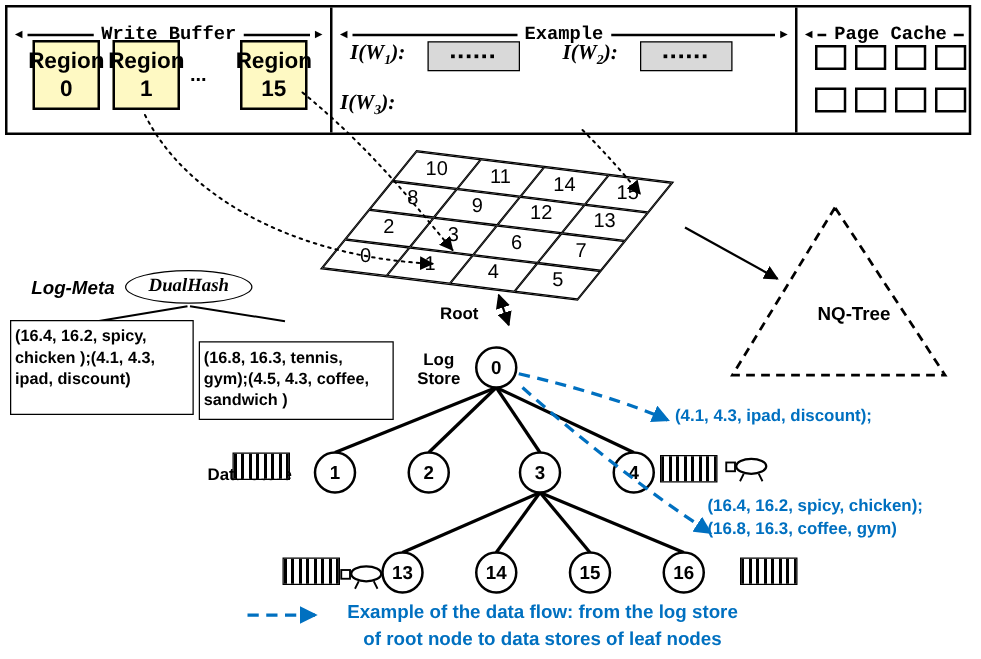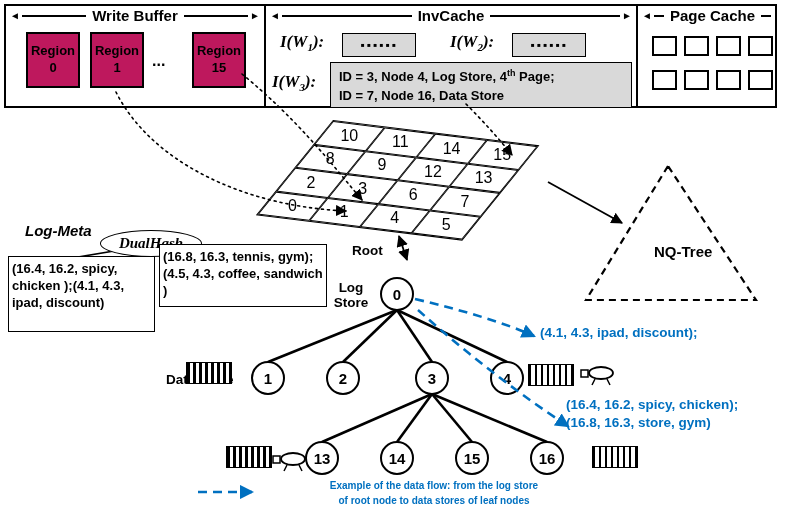--- a/index.html
+++ b/index.html
@@ -16,26 +16,26 @@
 
   
   #topband { left: 4px; top: 4px; width: 773px; height: 104px; border: 2px solid #000; background: #fff; }
   .section { position: absolute; top: 0; height: 100%; }
   #sec-wb  { left: 0; width: 260px; border-right: 2px solid #000; }
   #sec-inv { left: 260px; width: 372px; border-right: 2px solid #000; }
   #sec-pc  { left: 632px; width: 137px; }
   .sec-header { display: flex; align-items: center; gap: 2px; font-weight: bold; font-size: 15px; padding: 1px 4px; }
   .aline { flex: 1; height: 0; border-top: 2px solid #000; }
   .ah { font-size: 10px; line-height: 1; }
-  .sec-title { padding: 0 4px; white-space: nowrap; }
+  .sec-title { padding: 12px 4px; white-space: nowrap; font-family: Liberation Mono, monospace; }
 
   .region-box {
-    position: absolute; width: 54px; height: 56px; border: 2px solid #000; background: #be185d;
+    position: absolute; width: 54px; height: 56px; border: 2px solid #000; background: #fef9c3;
     display: flex; flex-direction: column; align-items: center; justify-content: center;
-    font-weight: bold; font-size: 13px; line-height: 1.3; text-align: center;
+    font-weight: bold; font-size: 18px; line-height: 1.3; text-align: center;
   }
   .ellipsis { position: absolute; font-weight: bold; font-size: 16px; }
 
   .iw { font-family: "Liberation Serif", serif; font-weight: bold; font-style: italic; font-size: 17px; white-space: nowrap; }
   .iw sub { font-size: 11px; }
   .gray-box { position: absolute; background: #d9d9d9; border: 1.2px solid #000; display: flex; align-items: center; justify-content: center; }
   .dots { font-size: 12px; letter-spacing: 2px; font-weight: bold; }
   #id-box { left: 64px; top: 56px; width: 302px; height: 46px; padding: 4px 8px; font-weight: bold; font-size: 13px; line-height: 1.45; display: block; }
   #id-box sup { font-size: 9px; }
 
@@ -47,21 +47,21 @@
     display: grid; grid-template-columns: repeat(4, 1fr); grid-template-rows: repeat(4, 1fr);
     transform: rotate(7deg) skewX(-32deg); transform-origin: 0 0;
     border: 1.5px solid #000;
   }
   .zcell { border: 1.2px solid #000; display: flex; align-items: center; justify-content: center; background: transparent; }
   .zcell span { display: block; transform: skewX(32deg) rotate(-7deg); font-size: 16px; }
 
   
   .lm-title { font-weight: bold; font-size: 15px; font-style: italic; }
   #dualhash {
-    left: 100px; top: 230px; width: 102px; height: 27px; border: 1.6px solid #000; border-radius: 50%;
+    left: 100px; top: 216px; width: 102px; height: 27px; border: 1.6px solid #000; border-radius: 50%;
     background: #fff; display: flex; align-items: center; justify-content: center;
     font-family: "Liberation Serif", serif; font-style: italic; font-weight: bold; font-size: 15px;
   }
   .lm-box {
     position: absolute; border: 1.6px solid #000; background: #fff; padding: 4px 3px;
     font-weight: bold; font-size: 13px; line-height: 1.3; text-align: left;
   }
 
   
   .circle {
@@ -70,21 +70,21 @@
     font-weight: bold; font-size: 15px;
   }
   .tlabel { position: absolute; font-weight: bold; font-size: 13.5px; }
   .hatch {
     position: absolute; width: 46px; height: 22px; border: 1.6px solid #000;
     background: repeating-linear-gradient(90deg, #000 0 2.5px, #fff 2.5px 6px);
   }
   .valve { position: absolute; }
 
   .blue-note { position: absolute; color: #0070C0; font-weight: bold; font-size: 13.5px; line-height: 1.3; white-space: nowrap; }
-  #legend-text { position: absolute; left: 258px; top: 479px; width: 352px; text-align: center; color: #0070C0; font-weight: bold; font-size: 10px; line-height: 1.45; }
+  #legend-text { position: absolute; left: 258px; top: 479px; width: 352px; text-align: center; color: #0070C0; font-weight: bold; font-size: 15px; line-height: 1.45; }
   .nq-label { position: absolute; font-weight: bold; font-size: 15px; }
 </style>
 </head>
 <body>
 
 <div id="canvas">
 
   <svg id="back" class="layer" width="785" height="527">
     <defs>
       <marker id="mb" viewBox="0 0 10 10" refX="9" refY="5" markerWidth="6.5" markerHeight="6.5" orient="auto-start-reverse">
@@ -140,37 +140,33 @@
         <div class="region-box" style="left:186px; top:26px;">
           <span>Region</span>
           <span>15</span>
         </div>
       </div>
 
       <div id="sec-inv" class="section">
         <div class="sec-header">
           <span class="ah">◄</span>
             <span class="aline"></span>
-          <span class="sec-title">InvCache</span>
+          <span class="sec-title">Example</span>
           <span class="aline"></span>
             <span class="ah">►</span>
         </div>
         <span class="iw abs" style="left:14px; top:26px;"><span>I(W</span><sub>1</sub><span>):</span></span>
         <div class="gray-box" style="left:76px; top:27px; width:74px; height:24px;">
           <span class="dots">▪▪▪▪▪▪</span>
         </div>
         <span class="iw abs" style="left:184px; top:26px;"><span>I(W</span><sub>2</sub><span>):</span></span>
         <div class="gray-box" style="left:246px; top:27px; width:74px; height:24px;">
           <span class="dots">▪▪▪▪▪▪</span>
         </div>
         <span class="iw abs" style="left:6px; top:66px;"><span>I(W</span><sub>3</sub><span>):</span></span>
-        <div class="gray-box" id="id-box">
-          <span>ID = 3, Node 4, Log Store, 4</span><sup>th</sup><span> Page;</span><br>
-          <span>ID = 7, Node 16, Data Store</span>
-        </div>
       </div>
 
       <div id="sec-pc" class="section">
         <div class="sec-header">
           <span class="ah">◄</span>
             <span class="aline"></span>
           <span class="sec-title">Page Cache</span>
           <span class="aline"></span>
         </div>
         <div class="pc-cell" style="left:14px; top:30px;"></div>
@@ -233,21 +229,21 @@
       <div class="zcell">
           <span>5</span>
         </div>
     </div>
 
     <span class="nq-label" style="left:620px; top:243px;margin-left:34px;">NQ-Tree</span>
 
     <span class="lm-title abs" style="left:25px; top:222px;">Log-Meta</span>
     <div id="dualhash" class="abs">DualHash</div>
     <div class="lm-box" style="left:8px; top:256px; width:147px; height:76px;">(16.4, 16.2, spicy, chicken );(4.1, 4.3, ipad, discount)</div>
-    <div class="lm-box" style="left:159px; top:244px; width:168px; height:63px;">(16.8, 16.3, tennis, gym);(4.5, 4.3, coffee, sandwich )</div>
+    <div class="lm-box" style="left:159px; top:273px; width:156px; height:63px;">(16.8, 16.3, tennis, gym);(4.5, 4.3, coffee, sandwich )</div>
 
     <span class="tlabel" style="left:352px; top:243px;">Root</span>
     <div class="tlabel" style="left:328px; top:280px; width:46px; text-align:center;">Log Store</div>
     <span class="tlabel" style="left:166px; top:340px;margin-top:32px;">Data Store</span>
 
     <div class="circle" style="left:380px; top:277px;">0</div>
     <div class="circle" style="left:251px; top:361px;">1</div>
     <div class="circle" style="left:326px; top:361px;">2</div>
     <div class="circle" style="left:415px; top:361px;">3</div>
     <div class="circle" style="left:490px; top:361px;">4</div>
@@ -274,21 +270,21 @@
         <ellipse cx="21" cy="11" rx="12" ry="6" fill="#fff" stroke="#000" stroke-width="1.8"></ellipse>
         <path d="M15 17 l-3 6 M27 17 l3 6" stroke="#000" stroke-width="1.5" fill="none"></path>
       </svg>
     </span>
 
     <div class="blue-note" style="left:540px; top:324px;">
       <span>(4.1, 4.3, ipad, discount);</span><br>
     </div>
     <div class="blue-note" style="left:566px; top:396px;">
       <span>(16.4, 16.2, spicy, chicken);</span><br>
-      <span>(16.8, 16.3, store, gym)</span>
+      <span>(16.8, 16.3, coffee, gym)</span>
     </div>
 
     <div id="legend-text">
       <span>Example of the data flow: from the log store</span><br>
       <span>of root node to data stores of leaf nodes</span>
     </div>
   </div>
 
   <svg id="front" class="layer" width="785" height="527">
     <defs>

